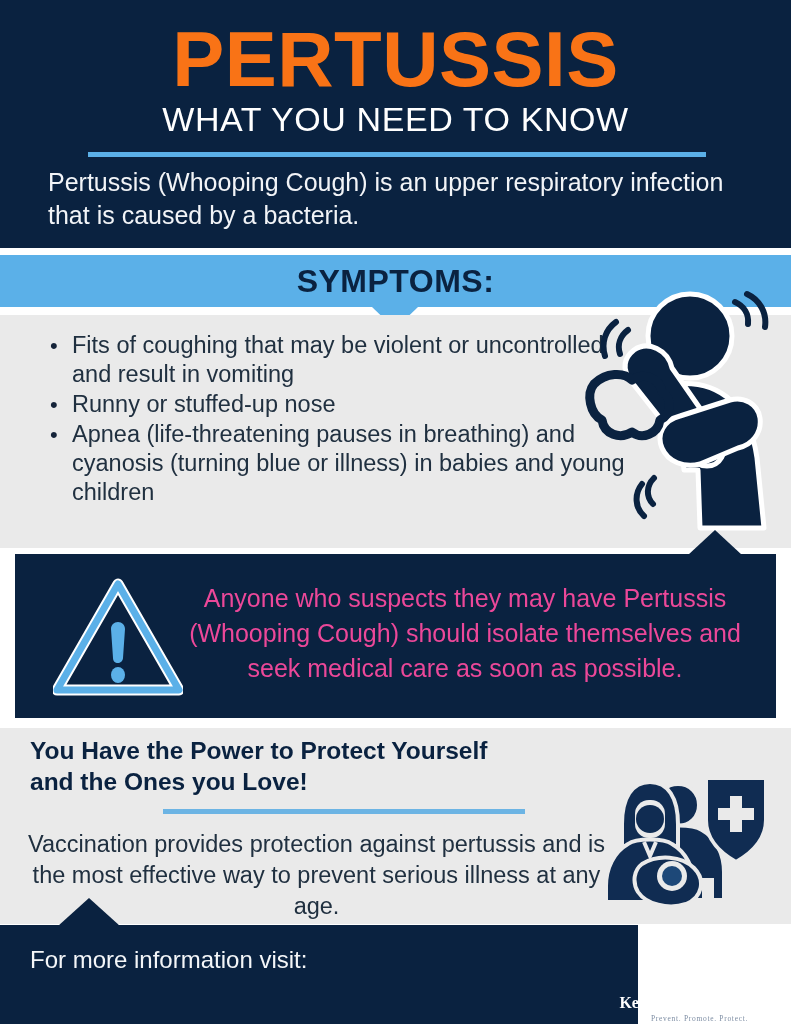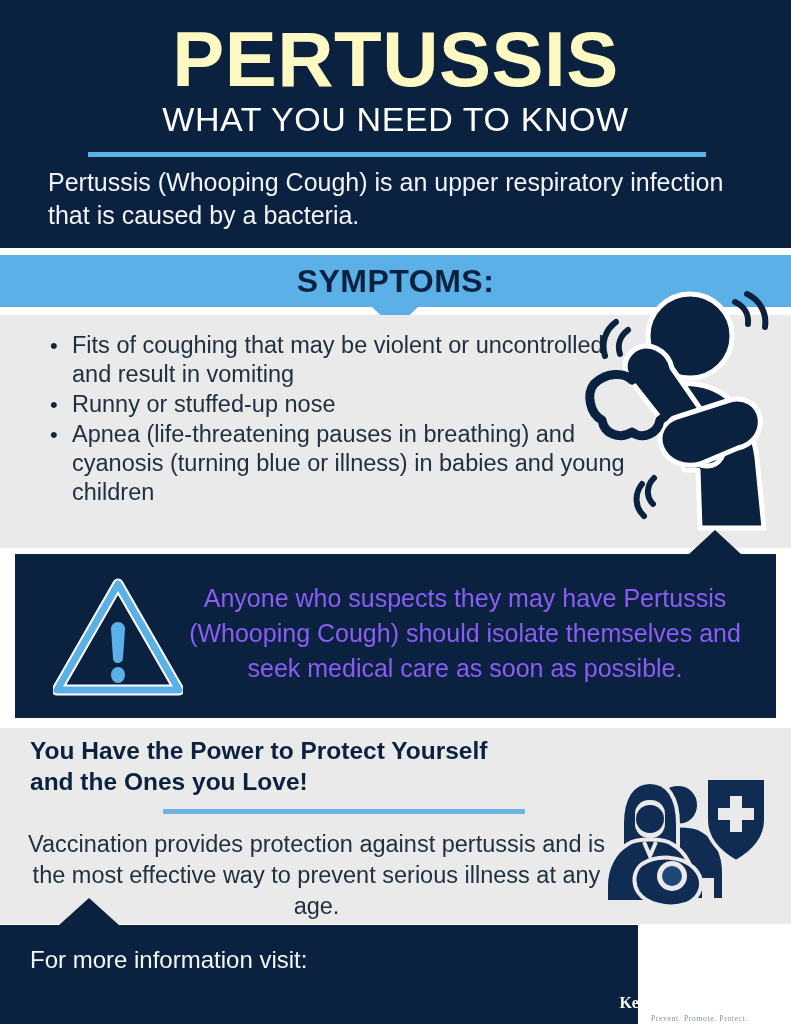--- a/index.html
+++ b/index.html
@@ -25,21 +25,21 @@
     left: 0; top: 0;
     width: 791px;
     height: 248px;
     background: #0a2240;
     text-align: center;
     box-sizing: border-box;
   }
   .title {
     margin: 0;
     padding-top: 18px;
-    color: #fef9c3;
+    color: #f97316;
     font-size: 78px;
     line-height: 82px;
     font-weight: bold;
     letter-spacing: 0.5px;
     font-family: "Liberation Sans", sans-serif;
   }
   .subtitle {
     color: #ffffff;
     font-size: 34px;
     line-height: 38px;
@@ -168,21 +168,21 @@
     left: 38px;
     top: 24px;
     width: 130px;
     height: 118px;
   }
   .warning-text {
     position: absolute;
     left: 155px;
     top: 27px;
     width: 590px;
-    color: #8b5cf6;
+    color: #ec4899;
     font-size: 25px;
     line-height: 35px;
     text-align: center;
   }
 
   
   .vaccine-section {
     position: absolute;
     left: 0; top: 728px;
     width: 791px;

